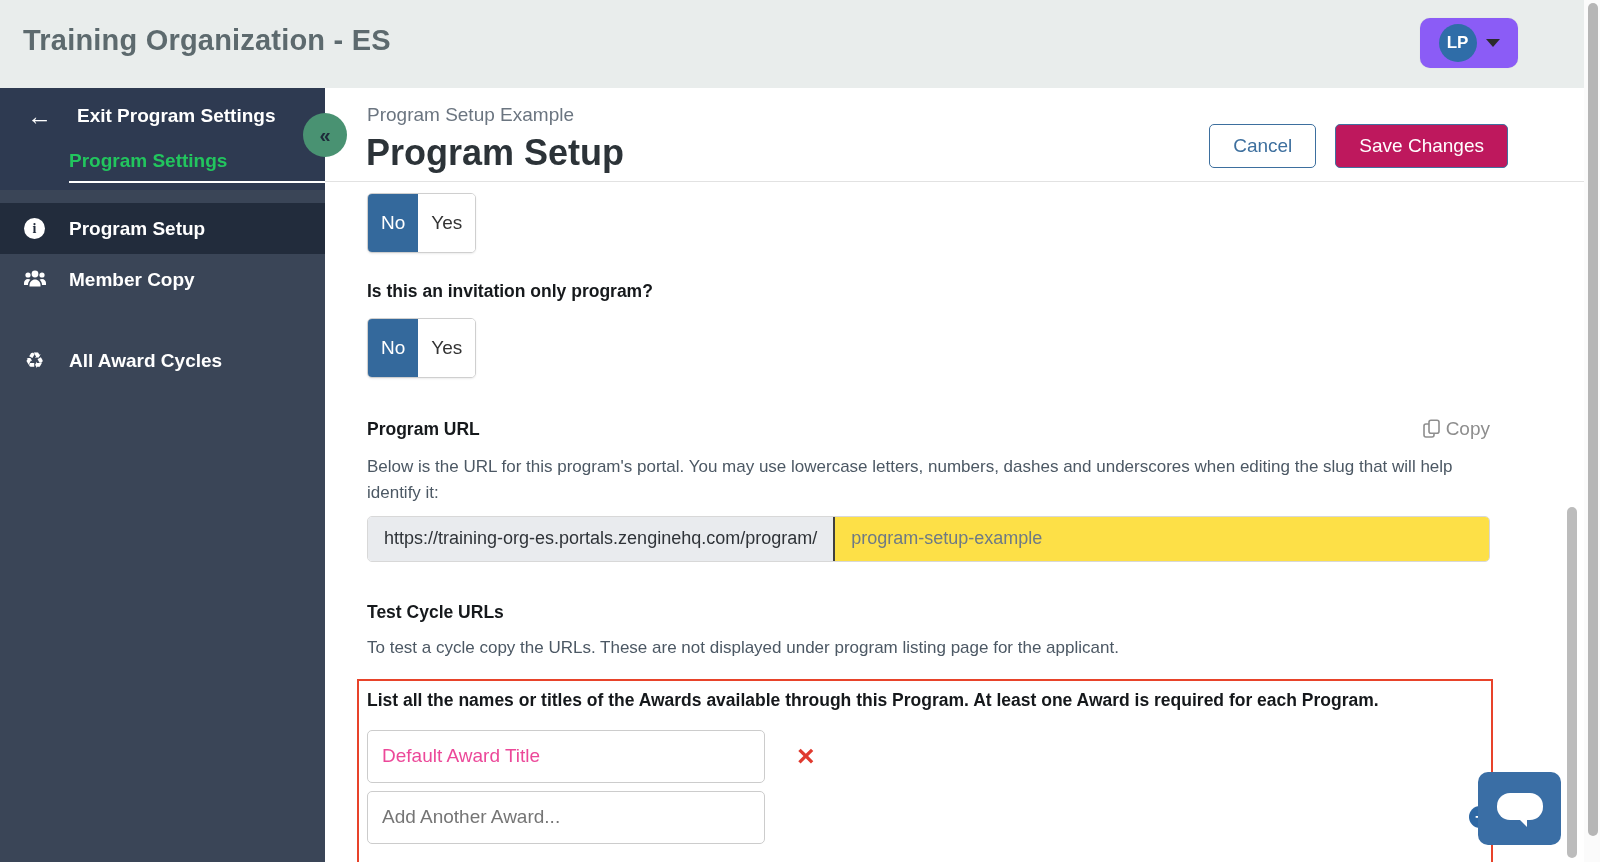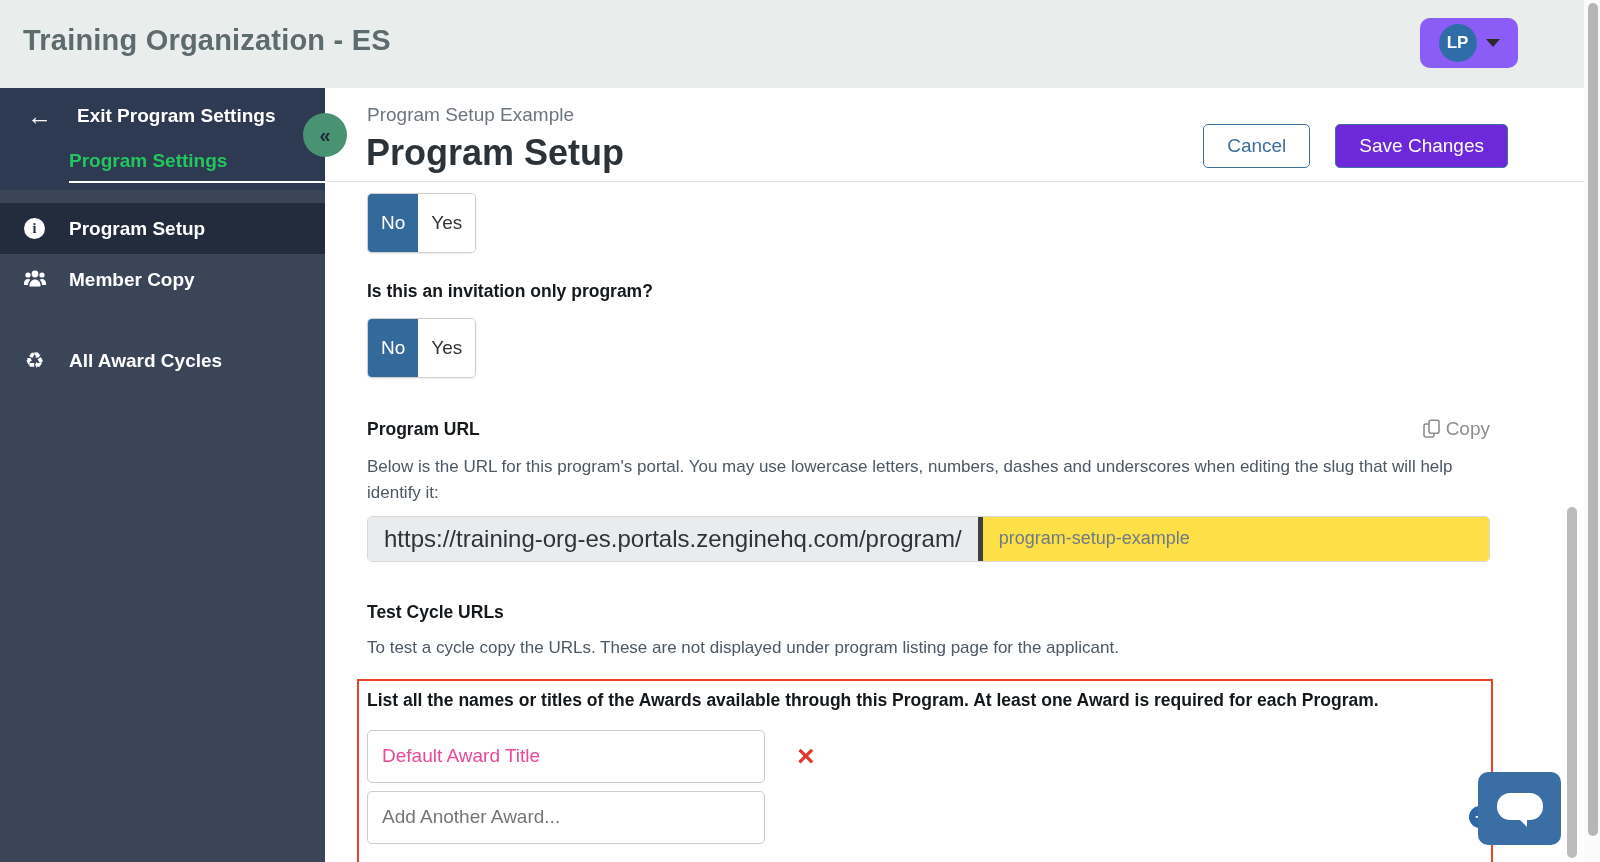--- a/index.html
+++ b/index.html
@@ -48,47 +48,47 @@
     font-weight:700; display:flex; align-items:center; justify-content:center;
     cursor:pointer; z-index:30; }
 
   
   .main { position:absolute; left:325px; top:88px; width:1259px; height:774px;
     background:#ffffff; }
   .page-header { position:relative; height:94px; border-bottom:1px solid #e2e2e2; }
   .breadcrumb { position:absolute; left:42px; top:16px; font-size:19px; color:#6b7580; }
   .page-title { position:absolute; left:41px; top:44px; font-size:36px;
     font-weight:600; color:#2c3338; }
-  .actions { position:absolute; right:76px; top:36px; display:flex; gap:25px; }
+  .actions { position:absolute; right:76px; top:36px; display:flex; gap:19px; }
   .btn { height:44px; border-radius:5px; font-size:19px; font-family:inherit;
     cursor:pointer; padding:0 23px; }
   .btn-cancel { background:#ffffff; border:1px solid #3d6f9e; color:#3d6f9e; }
-  .btn-save { background:#6d28d9; border:1px solid #4170a0; color:#ffffff; }
+  .btn-save { background:#be185d; border:1px solid #4170a0; color:#ffffff; }
 
   .content { padding:11px 0 0 42px; }
   .toggle { display:inline-flex; border:1px solid #cfcfcf; border-radius:5px;
     overflow:hidden; background:#fff; box-shadow:0 1px 2px rgba(0,0,0,.08); }
   .toggle .seg { font-size:19px; padding:18px 13px; cursor:pointer; }
   .seg-on { background:#34699c; color:#ffffff; }
   .seg-off { background:#ffffff; color:#333333; }
 
   .question { margin-top:28px; font-size:17.5px; font-weight:700; color:#16191c; }
   .toggle-2 { margin-top:16px; }
 
   .field-label-row { margin-top:40px; width:1123px; display:flex;
     justify-content:space-between; align-items:center; }
   .field-label { font-size:17.5px; font-weight:700; color:#16191c; }
   .copy-link { display:flex; align-items:center; gap:6px; color:#8e8e8e;
     font-size:19px; cursor:pointer; }
   .field-desc { margin-top:14px; width:1108px; font-size:17px; color:#4c5864;
     line-height:1.55; }
   .url-row { margin-top:9px; width:1123px; height:46px; display:flex;
     border:1px solid #d8d8d8; border-radius:5px; overflow:hidden; }
-  .url-prefix { background:#e9ebee; border-right:5px solid #404040;
-    display:flex; align-items:center; padding:0 16px; font-size:24px; color:#2f3338;
+  .url-prefix { background:#e9ebee; border-right:2px solid #404040;
+    display:flex; align-items:center; padding:0 16px; font-size:18px; color:#2f3338;
     white-space:nowrap; }
   .url-slug { flex:1; border:none; outline:none; padding:0 16px; font-size:18px;
     color:#6e7a85; font-family:inherit; background:#fde047; }
 
   .test-label { margin-top:40px; font-size:17.5px; font-weight:700; color:#16191c; }
   .test-desc { margin-top:15px; font-size:17px; color:#4c5864; }
 
   .annotation-box { margin-top:21px; margin-left:-10px; width:1136px;
     border:2px solid #e8432a; padding:9px 0 24px 8px; position:relative; }
   .awards-instruction { font-size:17.5px; font-weight:700; color:#15181b; }

